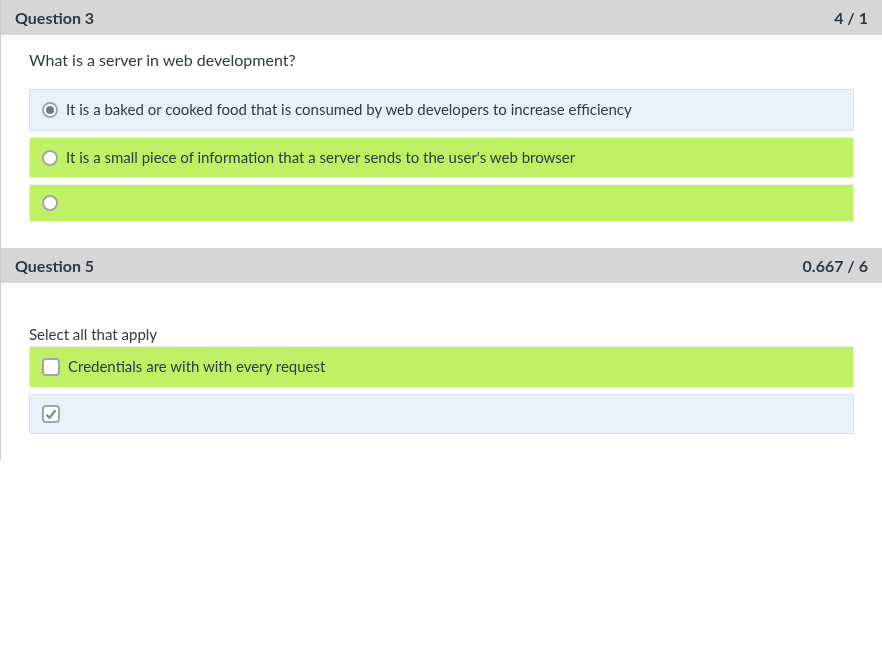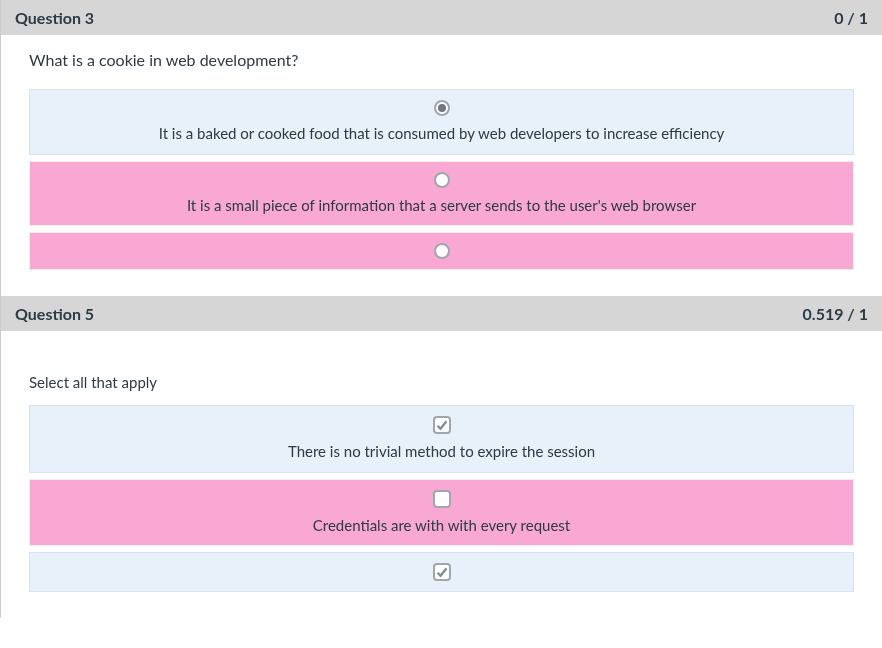--- a/index.html
+++ b/index.html
@@ -36,39 +36,38 @@
     .q-text {
       font-size: 16px;
       color: #2d3b45;
       margin-bottom: 18px;
       line-height: 1.4;
     }
     .q-instruction {
       font-size: 15px;
       color: #2d3b45;
       margin-top: 28px;
-      margin-bottom: 14px;
+      margin-bottom: 3px;
     }
     .option {
       display: flex;
       align-items: center;
       gap: 8px;
       padding: 10px 12px;
       border: 1px solid transparent;
       margin-bottom: 6px;
       font-size: 15px;
       color: #2d3b45;
-      flex-direction: column;
     }
     .option.selected {
       background: #e8f0f9;
       border: 1px solid #d5e3f0;
     }
     .option.unselected-row {
-      background: #f9a8d4;
+      background: #bef264;
       border: 1px solid #eee;
     }
     .radio {
       width: 16px;
       height: 16px;
       border: 2px solid #a0a6ab;
       border-radius: 50%;
       flex-shrink: 0;
       display: flex;
       align-items: center;
@@ -111,56 +110,48 @@
     }
   </style>
 </head>
 <body>
 
 <div class="container">
 
   <div class="question-block">
     <div class="q-header">
       <span>Question 3</span>
-      <span class="score">0 / 1</span>
+      <span class="score">4 / 1</span>
     </div>
     <div class="q-body">
-      <div class="q-text">What is a cookie in web development?</div>
+      <div class="q-text">What is a server in web development?</div>
 
       <div class="option selected">
         <span class="radio filled"></span>
         <span class="opt-label">It is a baked or cooked food that is consumed by web developers to increase efficiency</span>
       </div>
       <div class="option unselected-row">
         <span class="radio"></span>
         <span class="opt-label">It is a small piece of information that a server sends to the user's web browser</span>
       </div>
       <div class="option unselected-row">
         <span class="radio"></span>
       </div>
     </div>
   </div>
 
   <div class="question-block">
     <div class="q-header">
       <span>Question 5</span>
-      <span class="score">0.519 / 1</span>
+      <span class="score">0.667 / 6</span>
     </div>
     <div class="q-body">
 
       <div class="q-instruction">Select all that apply</div>
 
-      <div class="option selected">
-        <span class="checkbox checked">
-          <svg viewBox="0 0 16 16">
-              <polyline points="2,9 6,13 14,3"></polyline>
-            </svg>
-        </span>
-        <span class="opt-label">There is no trivial method to expire the session</span>
-      </div>
       <div class="option unselected-row">
         <span class="checkbox">
           
         </span>
         <span class="opt-label">Credentials are with with every request</span>
       </div>
       <div class="option selected">
         <span class="checkbox checked">
           <svg viewBox="0 0 16 16">
               <polyline points="2,9 6,13 14,3"></polyline>

